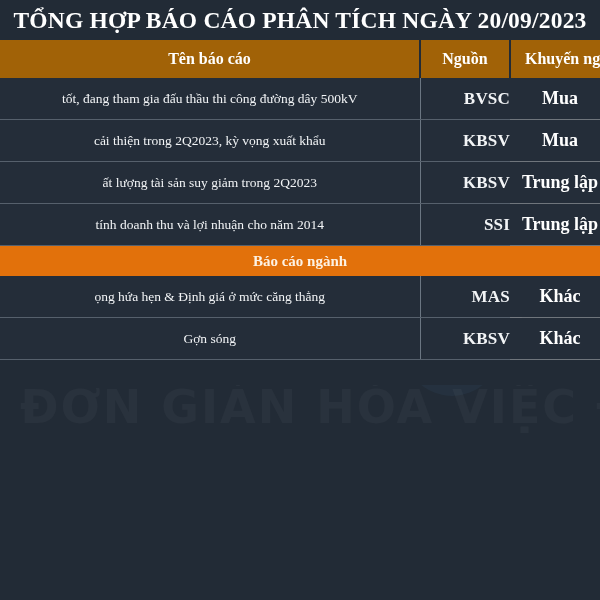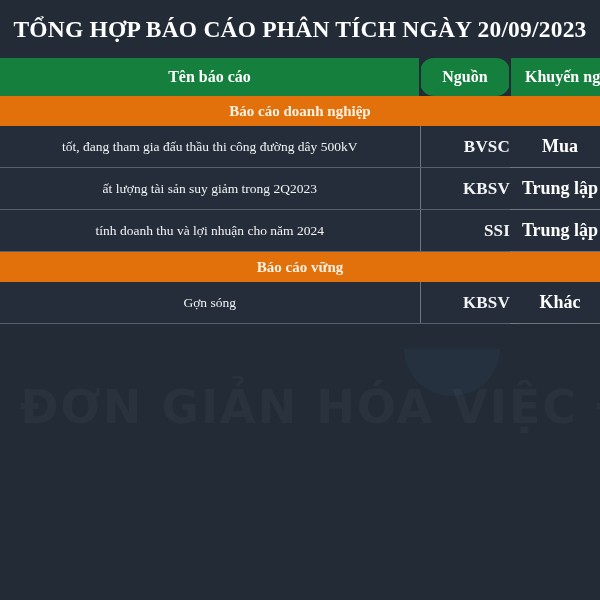--- a/index.html
+++ b/index.html
@@ -68,21 +68,21 @@
   
   #page {
     position: relative;
     z-index: 1;
     width: 600px;
     height: 600px;
     box-sizing: border-box;
   }
 
   #title-bar {
-    height: 58px;
+    height: 40px;
     display: flex;
     align-items: center;
     justify-content: center;
     color: #ffffff;
     font-weight: 700;
     font-size: 23.5px;
     letter-spacing: 0.2px;
     white-space: nowrap;
   }
 
@@ -90,33 +90,33 @@
     width: 600px;
     border-collapse: collapse;
     table-layout: fixed;
     font-size: 13.5px;
   }
   table#report-table col.c-name { width: 420px; }
   table#report-table col.c-src  { width:  90px; }
   table#report-table col.c-rec  { width:  90px; }
 
   thead th {
-    background: #15803d;
+    background: #a16207;
     color: #ffffff;
     font-weight: 700;
     font-size: 16px;
     height: 38px;
     padding: 0;
     border-right: 2px solid #222b36;
     white-space: nowrap;
     overflow: hidden;
   }
   thead th:last-child { border-right: none; }
   th.h-name { text-align: center; padding-left: 0; }
-  th.h-src  { text-align: center; border-radius: 14px; }
+  th.h-src  { text-align: center; }
   th.h-rec  { text-align: left; padding-left: 14px; }
 
   tr.section-row td {
     background: #e2710b;
     color: #fdf2e4;
     font-weight: 700;
     font-size: 15px;
     height: 30px;
     text-align: center;
     padding: 0;
@@ -184,40 +184,47 @@
       <col class="c-rec">
     </colgroup>
     <thead>
       <tr>
         <th class="h-name">Tên báo cáo</th>
         <th class="h-src">Nguồn</th>
         <th class="h-rec">Khuyến nghị</th>
       </tr>
     </thead>
     <tbody id="table-body">
-        <tr class="section-row">
-          <td colspan="3">Báo cáo doanh nghiệp</td>
-        </tr>
         <tr class="data-row">
           <td class="cell-name">tốt, đang tham gia đấu thầu thi công đường dây 500kV</td>
           <td class="cell-src">BVSC</td>
           <td class="cell-rec rec-mua">Mua</td>
         </tr>
         <tr class="data-row">
+          <td class="cell-name">cải thiện trong 2Q2023, kỳ vọng xuất khẩu</td>
+          <td class="cell-src">KBSV</td>
+          <td class="cell-rec rec-mua">Mua</td>
+        </tr>
+        <tr class="data-row">
           <td class="cell-name">ất lượng tài sản suy giảm trong 2Q2023</td>
           <td class="cell-src">KBSV</td>
           <td class="cell-rec rec-trunglap">Trung lập</td>
         </tr>
         <tr class="data-row">
-          <td class="cell-name">tính doanh thu và lợi nhuận cho năm 2024</td>
+          <td class="cell-name">tính doanh thu và lợi nhuận cho năm 2014</td>
           <td class="cell-src">SSI</td>
           <td class="cell-rec rec-trunglap">Trung lập</td>
         </tr>
         <tr class="section-row">
-          <td colspan="3">Báo cáo vững</td>
+          <td colspan="3">Báo cáo ngành</td>
+        </tr>
+        <tr class="data-row">
+          <td class="cell-name">ọng hứa hẹn &amp; Định giá ở mức căng thẳng</td>
+          <td class="cell-src">MAS</td>
+          <td class="cell-rec rec-khac">Khác</td>
         </tr>
         <tr class="data-row">
           <td class="cell-name">Gợn sóng</td>
           <td class="cell-src">KBSV</td>
           <td class="cell-rec rec-khac">Khác</td>
         </tr>
       </tbody>
   </table>
 
   <div id="footer-strip"></div>

